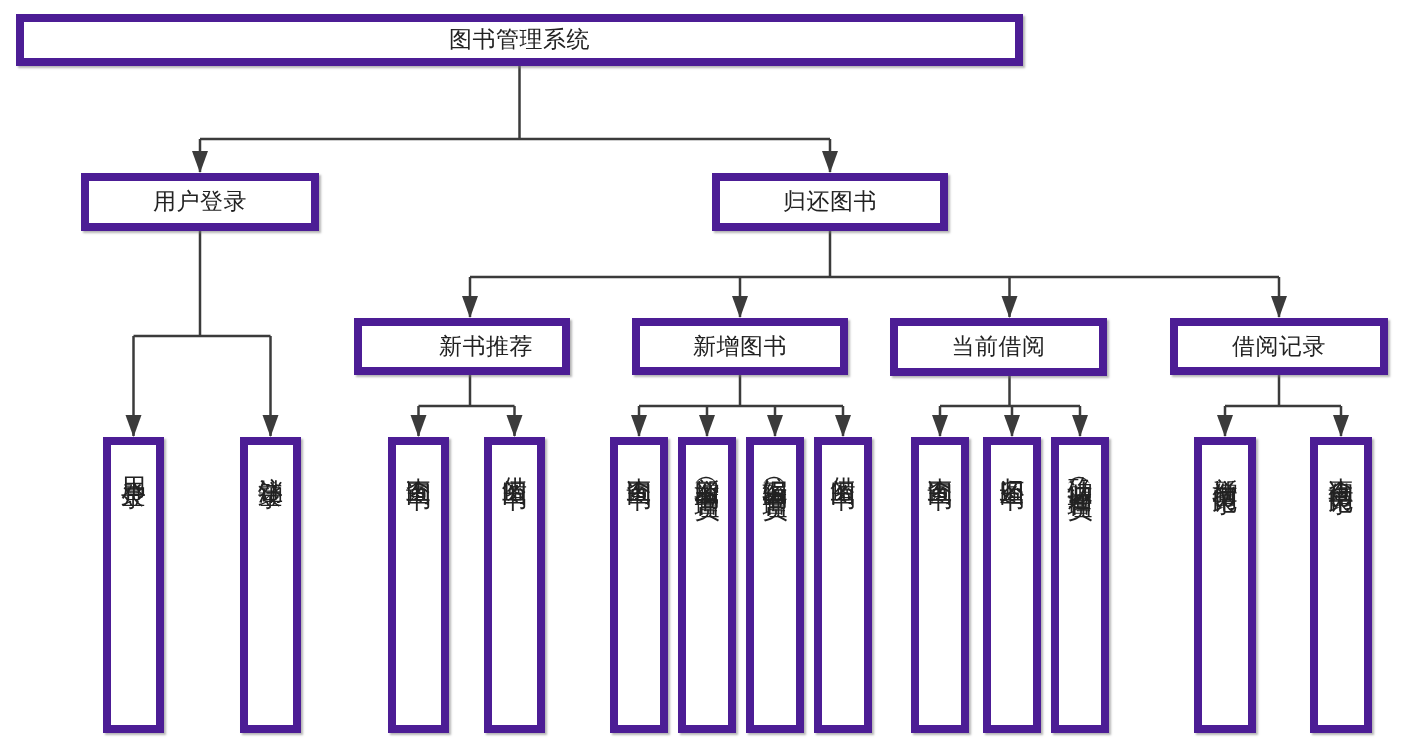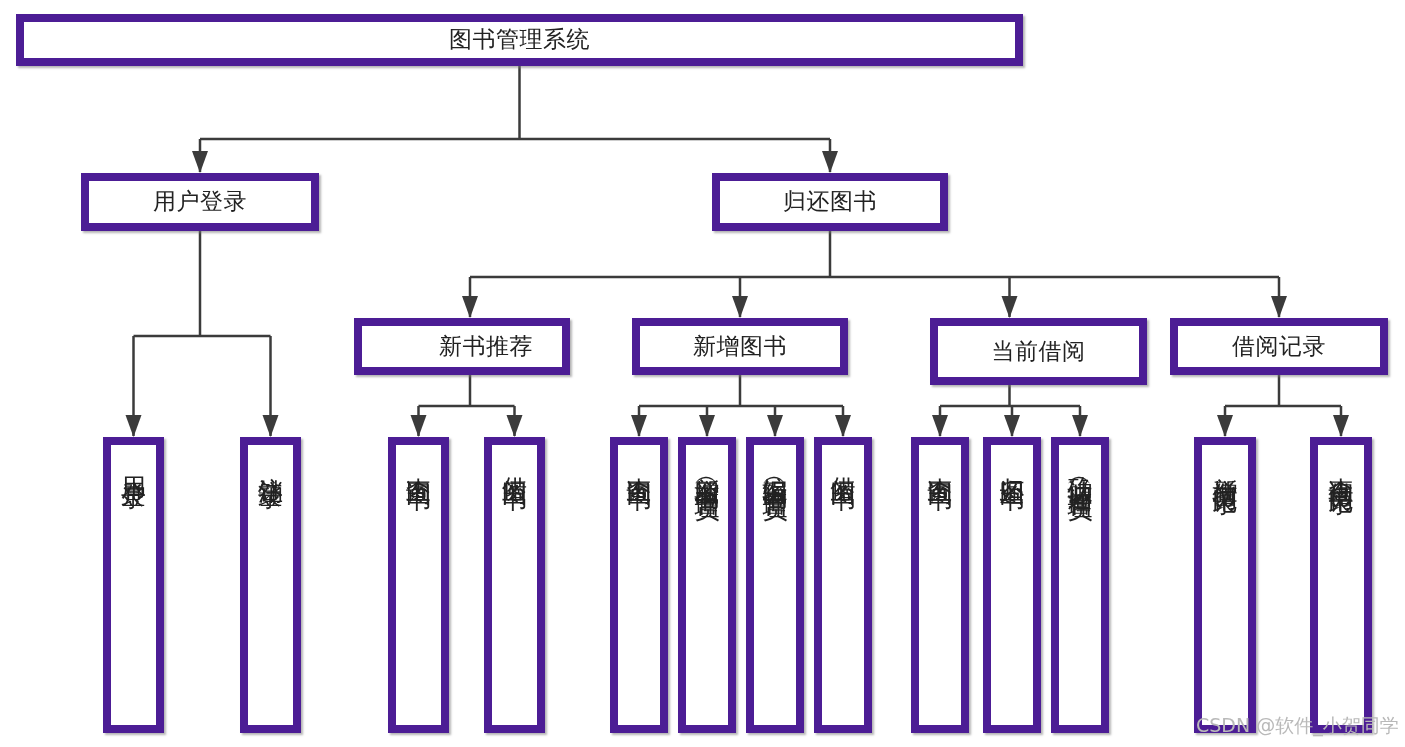--- a/index.html
+++ b/index.html
@@ -134,21 +134,21 @@
       </div>
       <div class="node horizontal" style="left: 712px; top: 173px; width: 236px; height: 58px;">
         <span class="label">归还图书</span>
       </div>
       <div class="node horizontal" style="left: 354px; top: 318px; width: 216px; height: 57px; padding-left: 48px;">
         <span class="label">新书推荐</span>
       </div>
       <div class="node horizontal" style="left: 632px; top: 318px; width: 216px; height: 57px;">
         <span class="label">新增图书</span>
       </div>
-      <div class="node horizontal" style="left: 930px; top: 318px; width: 217px; height: 67px;">
+      <div class="node horizontal" style="left: 890px; top: 318px; width: 217px; height: 58px;">
         <span class="label">当前借阅</span>
       </div>
       <div class="node horizontal" style="left: 1170px; top: 318px; width: 218px; height: 57px;">
         <span class="label">借阅记录</span>
       </div>
       <div class="node vertical" style="left: 103px; top: 437px; width: 61px; height: 296px;">
         <span class="label">用户登录</span>
       </div>
       <div class="node vertical" style="left: 240px; top: 437px; width: 61px; height: 296px;">
         <span class="label">注销登录</span>
@@ -180,14 +180,13 @@
       <div class="node vertical" style="left: 1051px; top: 437px; width: 58px; height: 296px;">
         <span class="label">确认归还（管理员）</span>
       </div>
       <div class="node vertical" style="left: 1194px; top: 437px; width: 62px; height: 296px;">
         <span class="label">新增借阅记录</span>
       </div>
       <div class="node vertical" style="left: 1310px; top: 437px; width: 62px; height: 296px;">
         <span class="label">查询借阅记录</span>
       </div>
     </div>
-  <div class="watermark" style="left:1196px; top:713px;">CSDN @软件_小贺同学</div>
 </div>
 
 </body></html>

